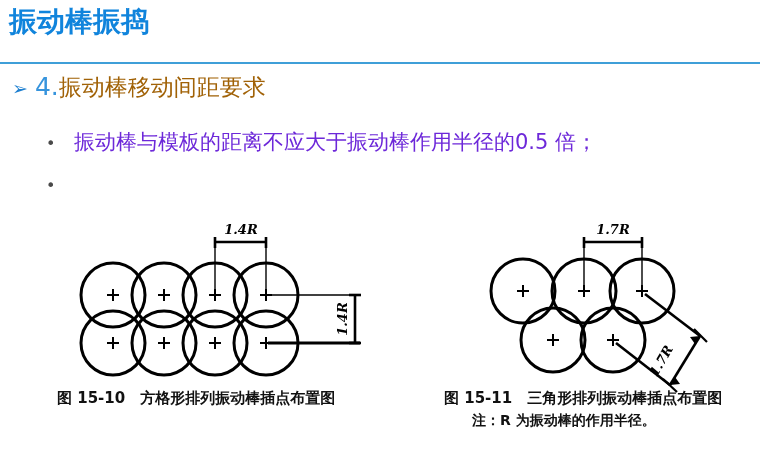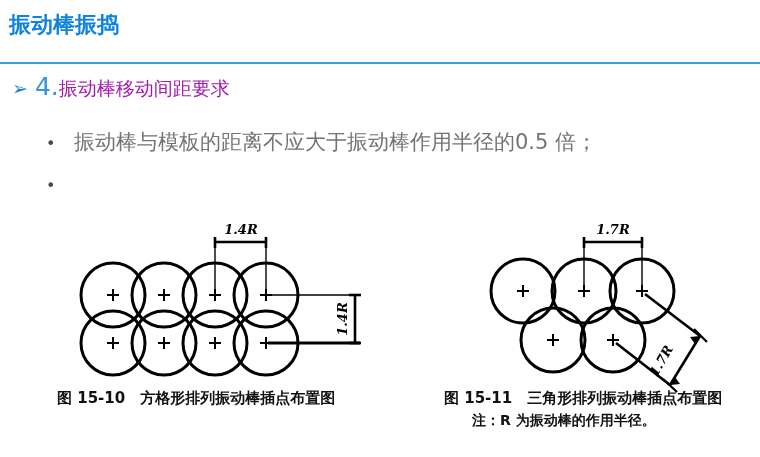--- a/index.html
+++ b/index.html
@@ -12,22 +12,22 @@
     background: #ffffff;
     font-family: "DejaVu Sans", "Liberation Sans", sans-serif;
     overflow: hidden;
     position: relative;
   }
 
   
   #slide-title {
     position: absolute;
     left: 9px;
-    top: 12px;
-    font-size: 22px;
+    top: 6px;
+    font-size: 28px;
     font-weight: bold;
     color: #1084dc;
     letter-spacing: 0px;
     line-height: 1.15;
     white-space: nowrap;
   }
 
   
   #title-divider {
     position: absolute;
@@ -52,43 +52,43 @@
     font-size: 19px;
     line-height: 1;
     margin-right: 7px;
   }
   #subheading-num {
     color: #3694dd;
     font-size: 25px;
     line-height: 1;
   }
   #subheading-text {
-    color: #a21caf;
-    font-size: 19px;
+    color: #a16207;
+    font-size: 23px;
     line-height: 1;
   }
 
   
   .bullet-row {
     position: absolute;
     display: flex;
     align-items: baseline;
     white-space: nowrap;
   }
   #bullet-row-0 { left: 46px; top: 132px; }
   #bullet-row-1 { left: 46px; top: 178px; }
   .bullet-dot {
     color: #4a4a4a;
     font-size: 16px;
     line-height: 1;
     width: 28px;
     flex: none;
   }
   .bullet-text {
-    color: #737373;
+    color: #6d28d9;
     font-size: 21px;
     line-height: 1;
   }
 
   
   #figure-area {
     position: absolute;
     left: 0;
     top: 212px;
     width: 604px;

